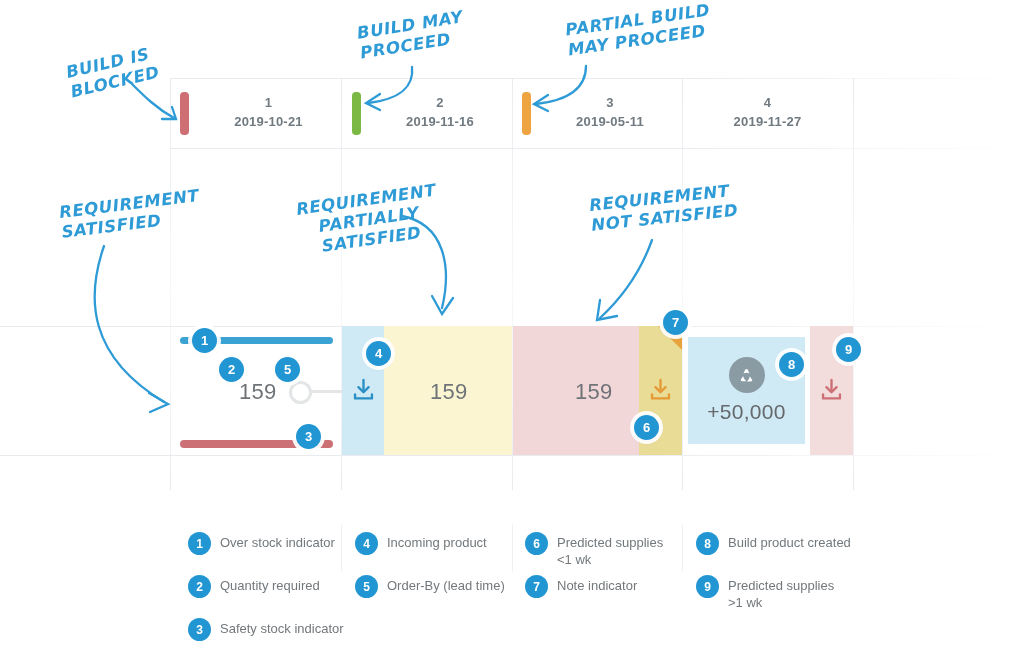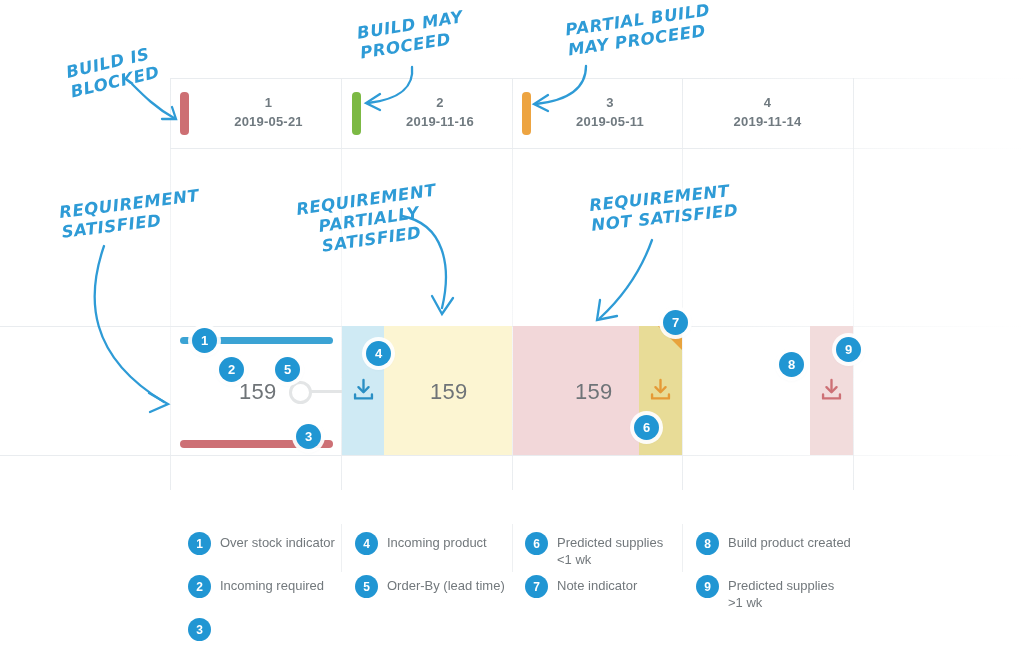--- a/index.html
+++ b/index.html
@@ -129,21 +129,21 @@
   <div class="vline fade-t" style="left:512px; top:300px; height:190px;"></div>
   <div class="vline fade-b" style="left:682px; top:78px; height:300px;"></div>
   <div class="vline fade-t" style="left:682px; top:300px; height:190px;"></div>
   <div class="vline fade-b" style="left:853px; top:78px; height:300px;"></div>
   <div class="vline fade-t" style="left:853px; top:300px; height:190px;"></div>
 
   <div class="statusbar" style="left: 180px; background: rgb(205, 111, 115);"></div>
   <div class="hdr-cell" style="left:196px; width:145px;">
     <div class="hdr-txt">
       <div>1</div>
-      <div>2019-05-21</div>
+      <div>2019-10-21</div>
     </div>
   </div>
 
   <div class="statusbar" style="left: 352px; background: rgb(124, 185, 68);"></div>
   <div class="hdr-cell" style="left:368px; width:144px;">
     <div class="hdr-txt">
       <div>2</div>
       <div>2019-11-16</div>
     </div>
   </div>
@@ -152,21 +152,21 @@
   <div class="hdr-cell" style="left:538px; width:144px;">
     <div class="hdr-txt">
       <div>3</div>
       <div>2019-05-11</div>
     </div>
   </div>
 
   <div class="hdr-cell" style="left:682px; width:171px;">
     <div class="hdr-txt">
       <div>4</div>
-      <div>2019-11-14</div>
+      <div>2019-11-27</div>
     </div>
   </div>
 
   <div class="overstock-stub" style="left:180px; top:337px;"></div>
   <div class="overstock" style="left:196px; top:337px; width:137px;"></div>
 
   <div class="qty-num" style="left:239px; top:379px;">159</div>
 
   <div class="orderby-line" style="left:305px; top:390px; width:50px;"></div>
   <div class="orderby-dot" style="left:289px; top:381px;"></div>
@@ -187,20 +187,30 @@
   <div class="qty-num" style="left:575px; top:379px;">159</div>
 
   <div class="cellblock" style="left:639px; width:43px; background:#e8dc97;"></div>
   <div class="note-corner" style="left:658px; top:326px;"></div>
   <svg style="position:absolute; left:647px; top:375px; width:27px; height:30px;" viewBox="0 0 24 24" fill="none" stroke="#e59a36" stroke-width="2.1" stroke-linecap="round" stroke-linejoin="round">
     <path d="M12 3v10"></path>
       <path d="M7.5 9.5L12 14l4.5-4.5"></path>
       <path d="M4.5 16v3.5h15V16"></path>
   </svg>
 
+  <div class="buildbox" style="left: 688px; top: 337px; width: 117px; height: 107px; background: rgb(207, 234, 244);">
+    <div class="build-icon-circle">
+      <svg viewBox="0 0 24 24" width="23" height="23" fill="#ffffff">
+        <path d="M12 5.2c.6 0 1.1.35 1.35.9l1.8 3.9c-1.05-.5-2.05-.75-3.15-.75s-2.1.25-3.15.75l1.8-3.9c.25-.55.75-.9 1.35-.9z"></path>
+        <path d="M6.2 17.6c-.3-.52-.25-1.13.05-1.6l2.3-3.6c.15 1.15.55 2.1 1.1 3.05.55.95 1.25 1.7 2.15 2.42l-4.2.02c-.62 0-1.1-.27-1.4-.79z"></path>
+        <path d="M17.8 17.6c-.3.52-.78.79-1.4.79l-4.2-.02c.9-.72 1.6-1.47 2.15-2.42.55-.95.95-1.9 1.1-3.05l2.3 3.6c.3.47.35 1.08.05 1.6z"></path>
+      </svg>
+    </div>
+    <div class="build-amt">+50,000</div>
+  </div>
 
   <div class="cellblock" style="left:810px; width:43px; background:#f2dcdc;"></div>
   <svg style="position:absolute; left:818px; top:375px; width:27px; height:30px;" viewBox="0 0 24 24" fill="none" stroke="#cd7075" stroke-width="2.1" stroke-linecap="round" stroke-linejoin="round">
     <path d="M12 3v10"></path>
       <path d="M7.5 9.5L12 14l4.5-4.5"></path>
       <path d="M4.5 16v3.5h15V16"></path>
   </svg>
 
   <div class="badge" style="left:192px; top:328px;">1</div>
   <div class="badge" style="left:219px; top:357px;">2</div>
@@ -259,24 +269,25 @@
   <div class="vline" style="left:341px; top:524px; height:48px; background:#eef0f2;"></div>
   <div class="vline" style="left:512px; top:524px; height:48px; background:#eef0f2;"></div>
   <div class="vline" style="left:682px; top:524px; height:48px; background:#eef0f2;"></div>
 
   <div class="legend-item" style="left:188px; top:532px; width:150px;">
     <div class="legend-badge">1</div>
     <div class="legend-label">Over stock indicator</div>
   </div>
   <div class="legend-item" style="left:188px; top:575px; width:150px;">
     <div class="legend-badge">2</div>
-    <div class="legend-label">Incoming required</div>
+    <div class="legend-label">Quantity required</div>
   </div>
   <div class="legend-item" style="left:188px; top:618px; width:160px;">
     <div class="legend-badge">3</div>
+    <div class="legend-label">Safety stock indicator</div>
   </div>
 
   <div class="legend-item" style="left:355px; top:532px; width:150px;">
     <div class="legend-badge">4</div>
     <div class="legend-label">Incoming product</div>
   </div>
   <div class="legend-item" style="left:355px; top:575px; width:155px;">
     <div class="legend-badge">5</div>
     <div class="legend-label">Order-By (lead time)</div>
   </div>

